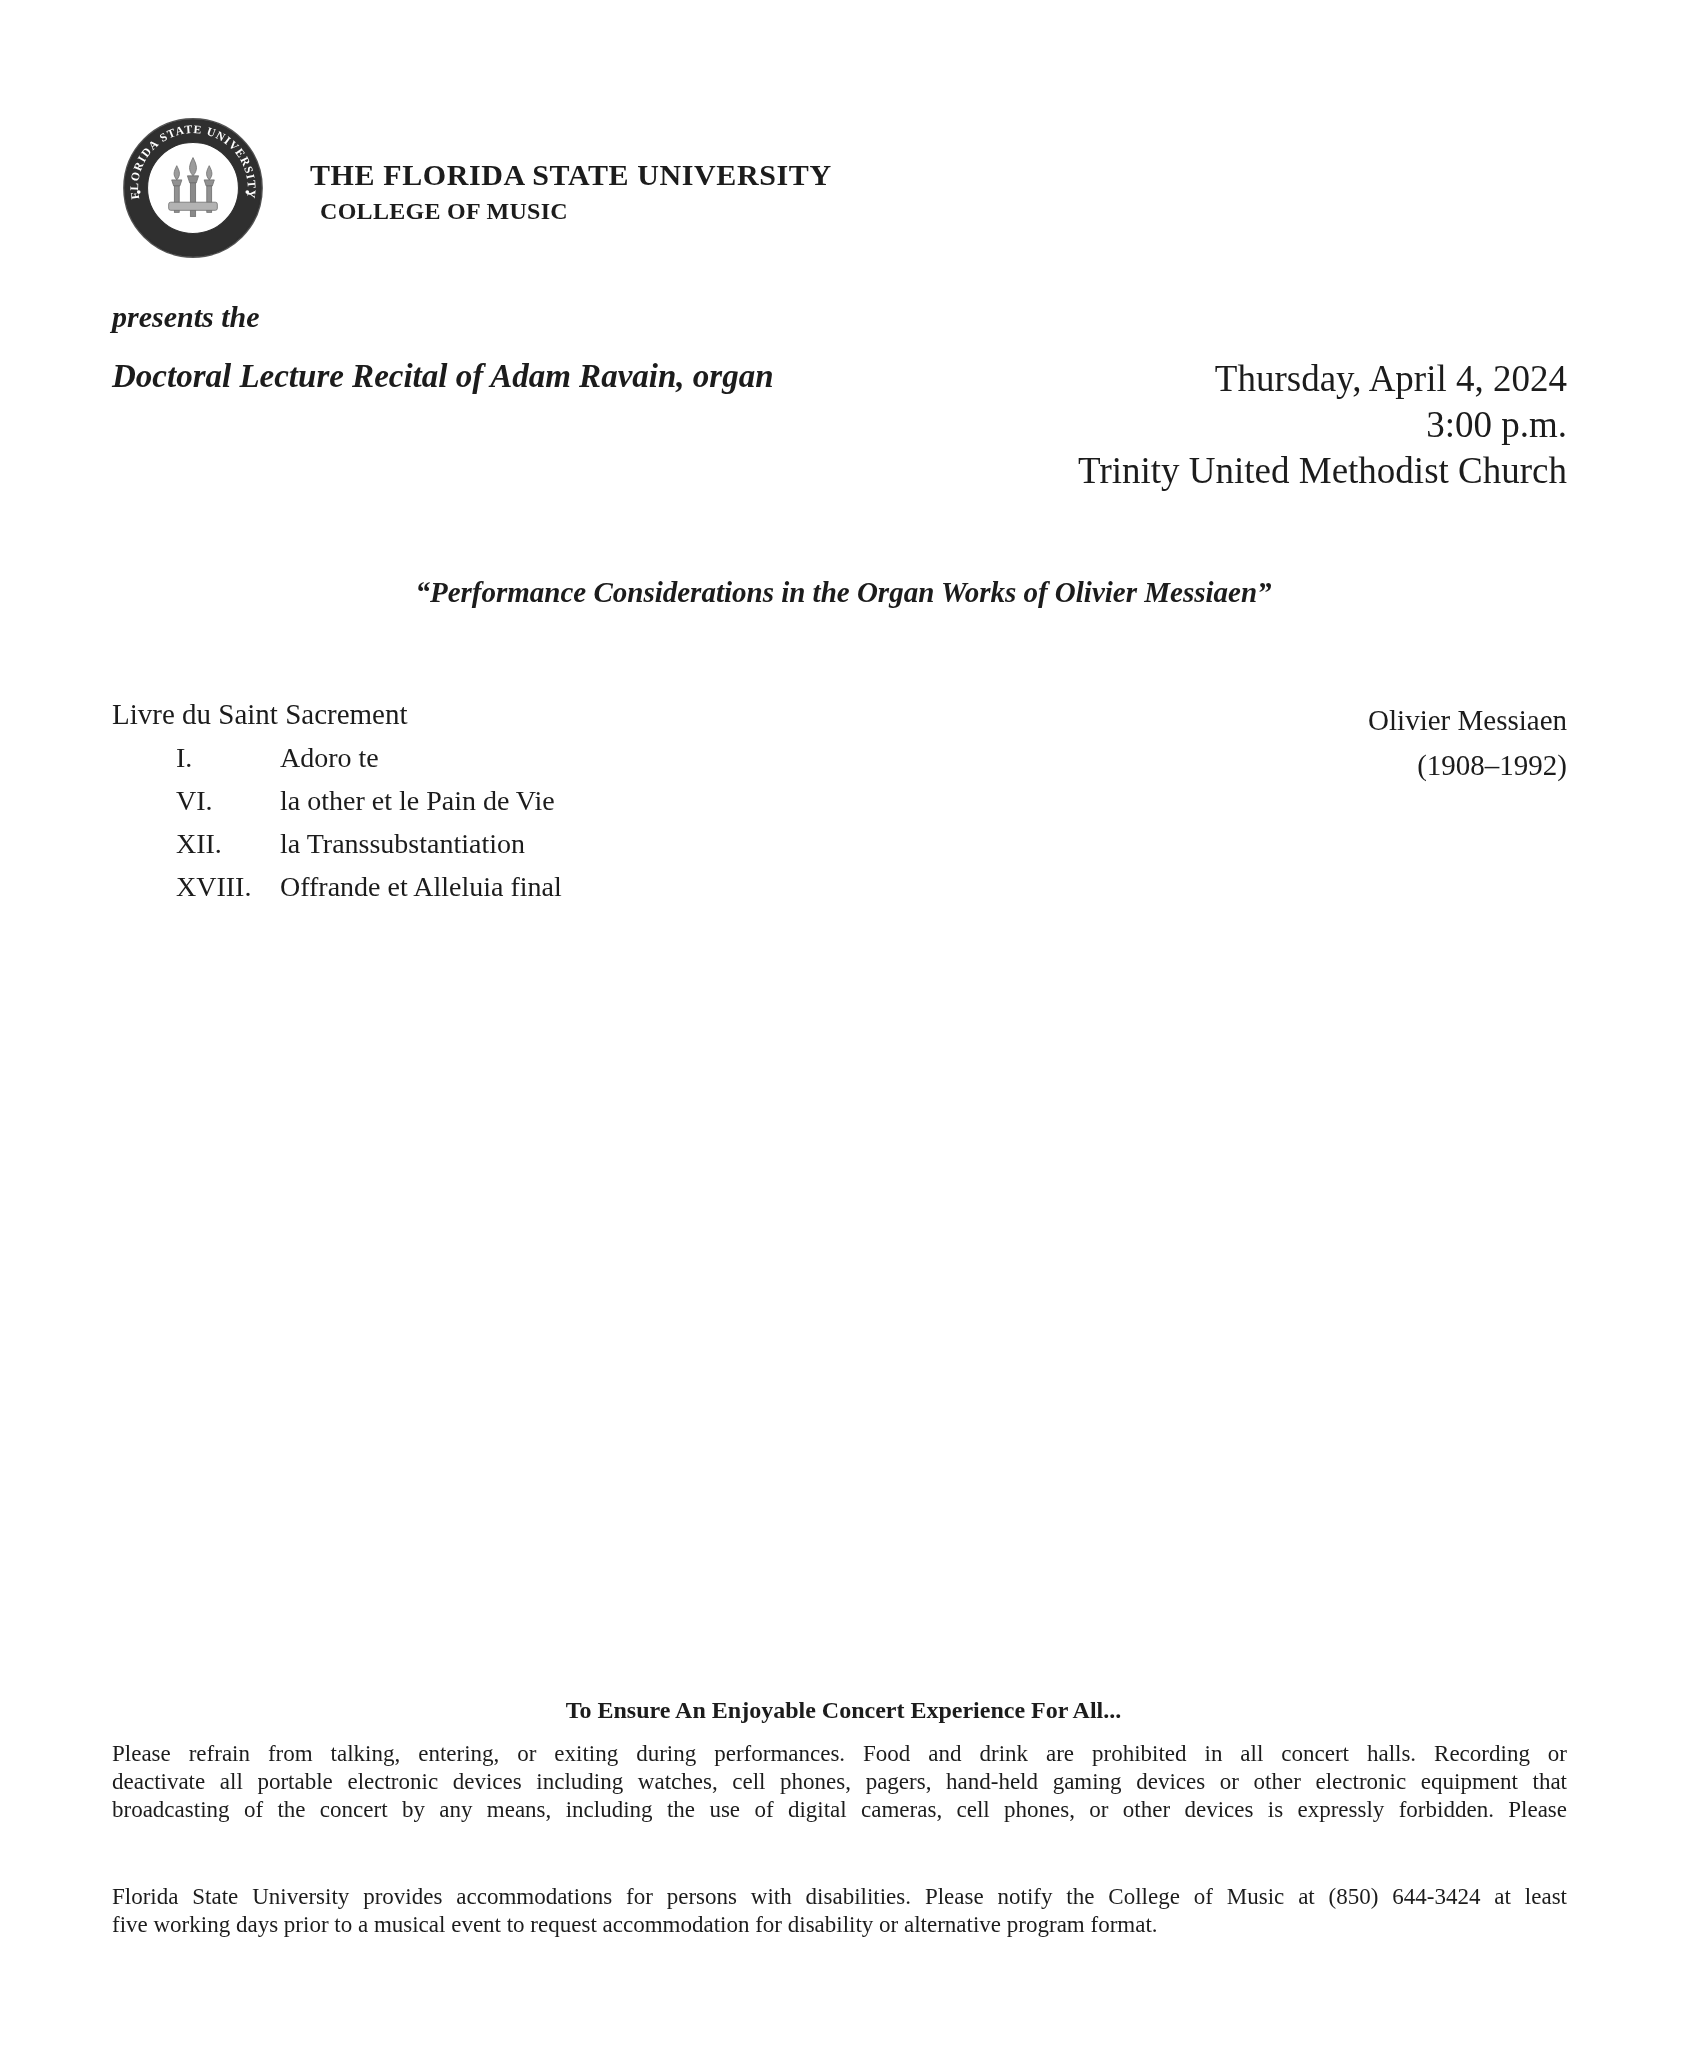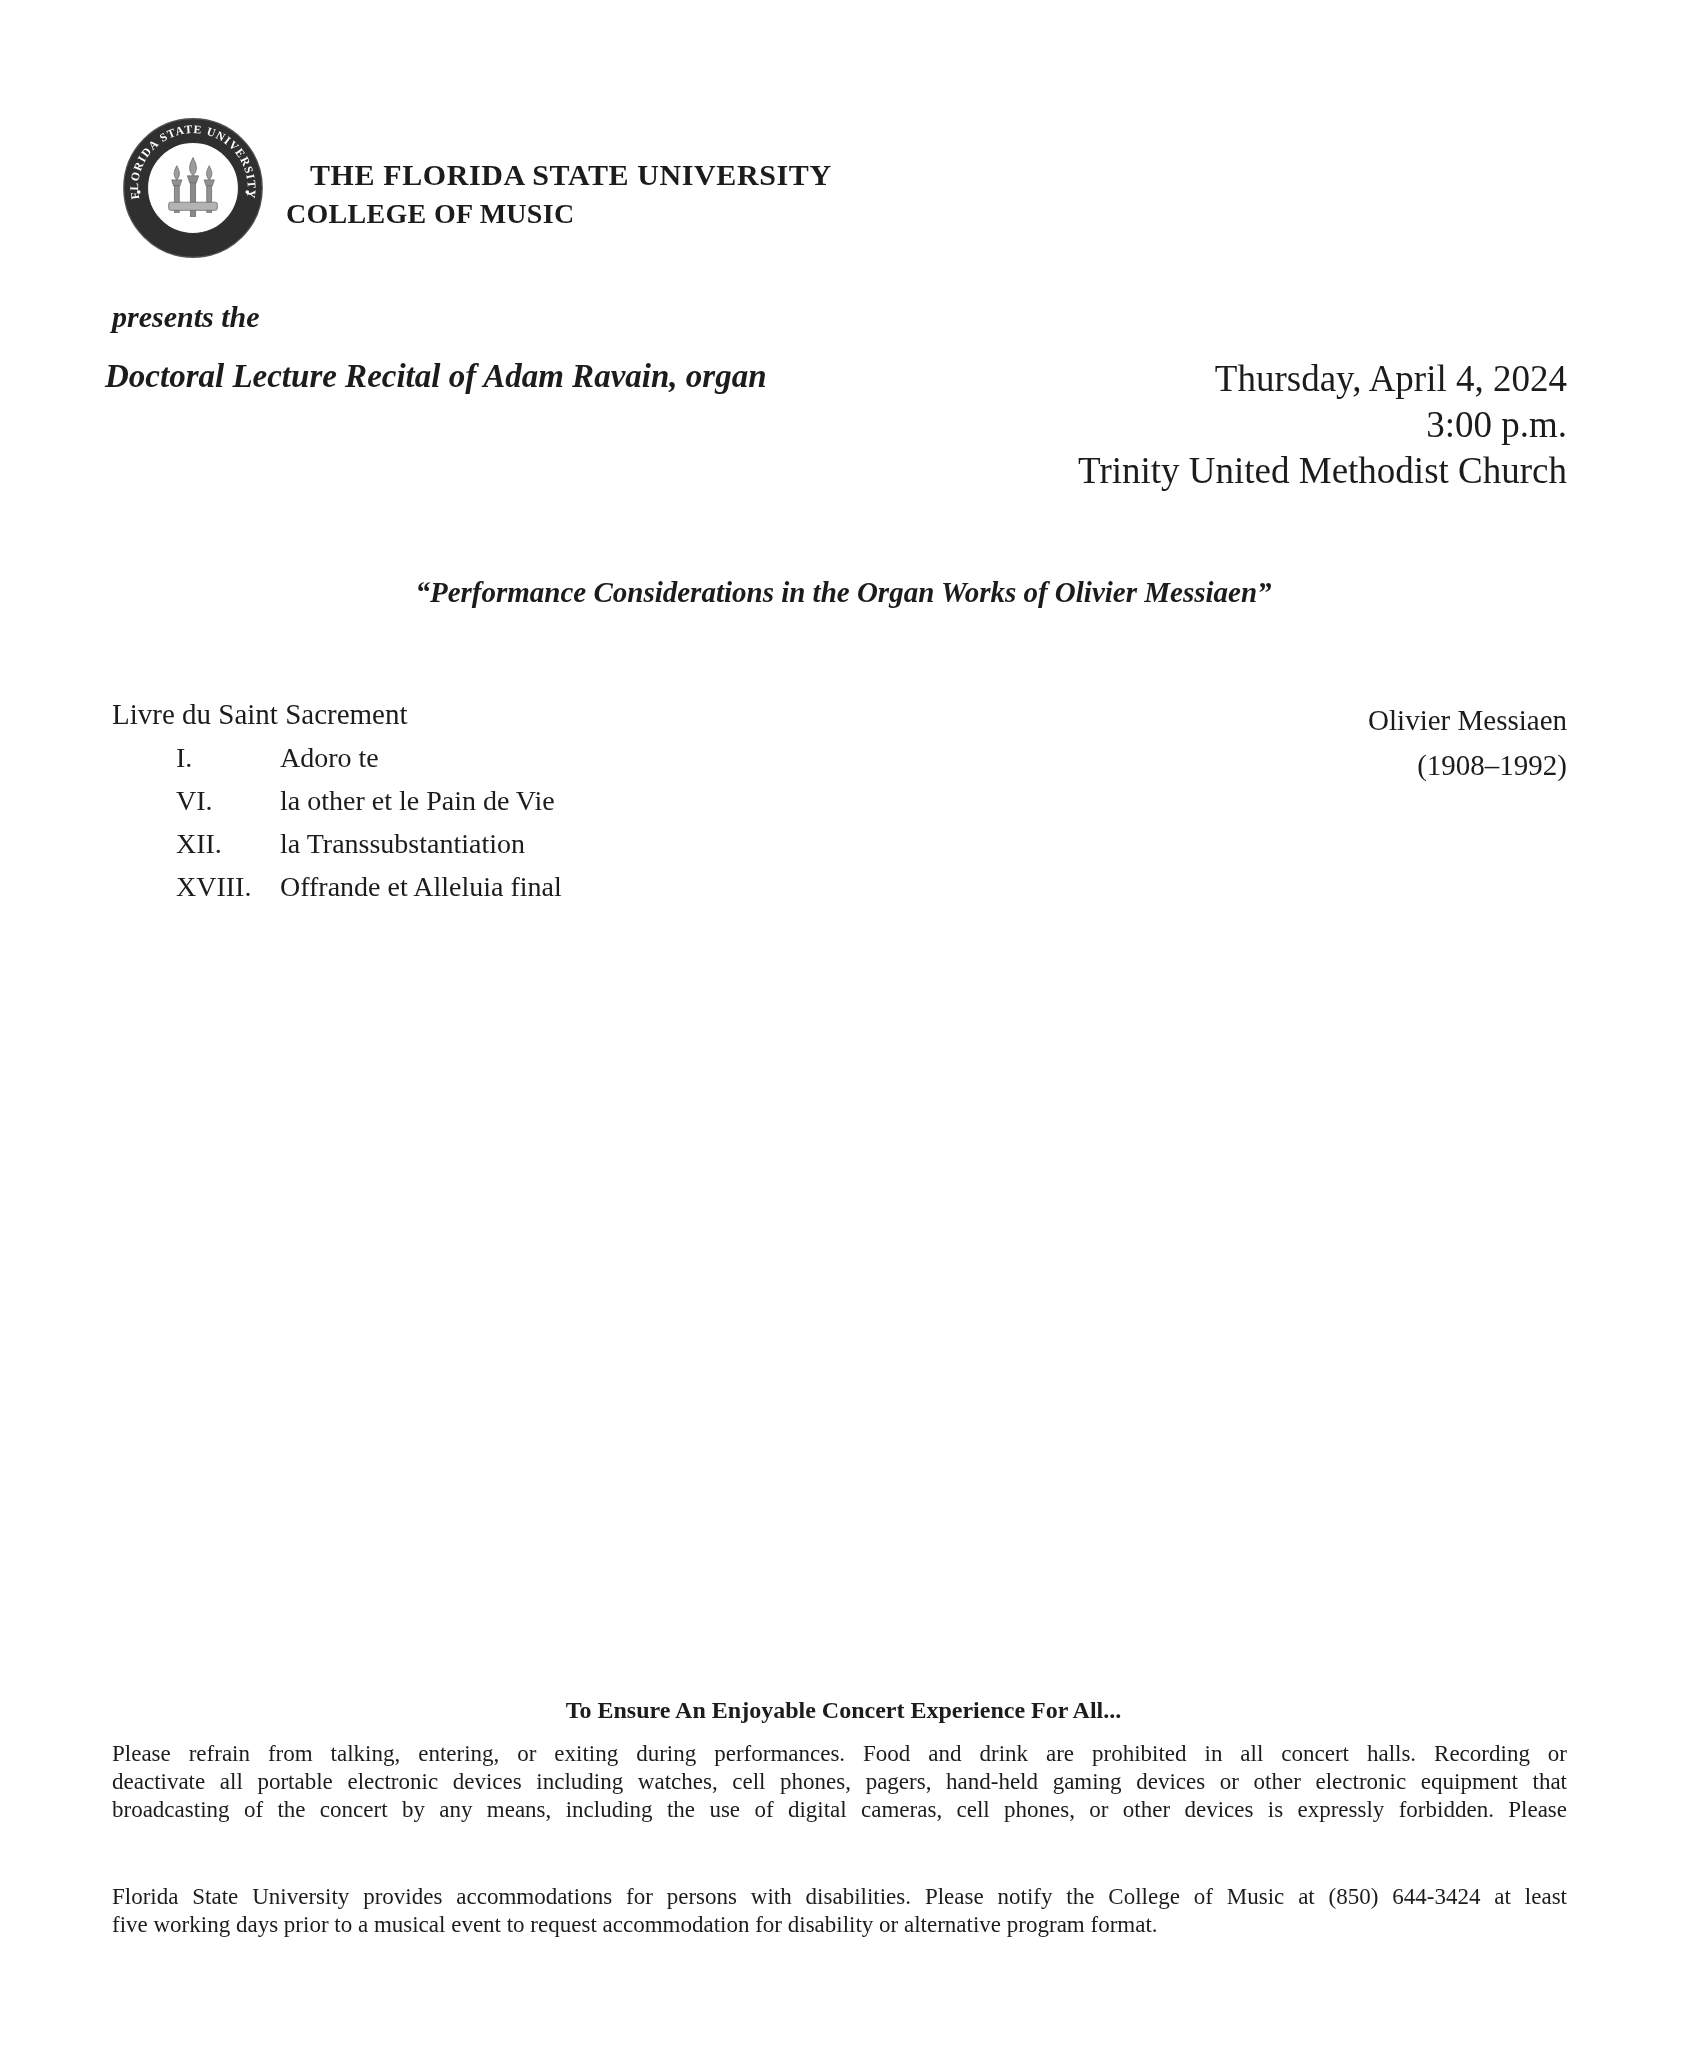--- a/index.html
+++ b/index.html
@@ -8,25 +8,25 @@
     background:#ffffff;color:#1c1c1c;
     font-family:"Liberation Serif",serif;
     position:relative;overflow:hidden;
   }
   .abs{position:absolute;}
 
   
   .seal{left:122px;top:117px;width:142px;height:142px;}
   .brand-text{left:286px;top:158px;}
   .university{font-size:30px;font-weight:bold;letter-spacing:.6px;line-height:1.15;margin-left:24px;}
-  .college{font-size:28px;font-weight:bold;letter-spacing:.3px;margin-top:5px;}
+  .college{font-size:24px;font-weight:bold;letter-spacing:.3px;margin-top:5px;margin-left:34px;}
 
   
   .presents{left:112px;top:300px;font-size:30px;font-style:italic;font-weight:bold;}
-  .recital-title{left:105px;top:358px;font-size:33px;font-weight:bold;font-style:italic;}
+  .recital-title{left:112px;top:358px;font-size:33px;font-weight:bold;font-style:italic;}
 
   
   .event{right:120px;top:356px;text-align:right;font-size:37px;line-height:46px;}
 
   
   .lecture-title{left:0;top:576px;width:1687px;text-align:center;
     font-size:29px;font-weight:bold;font-style:italic;}
 
   
   .work-title{left:112px;top:698px;font-size:29px;}

